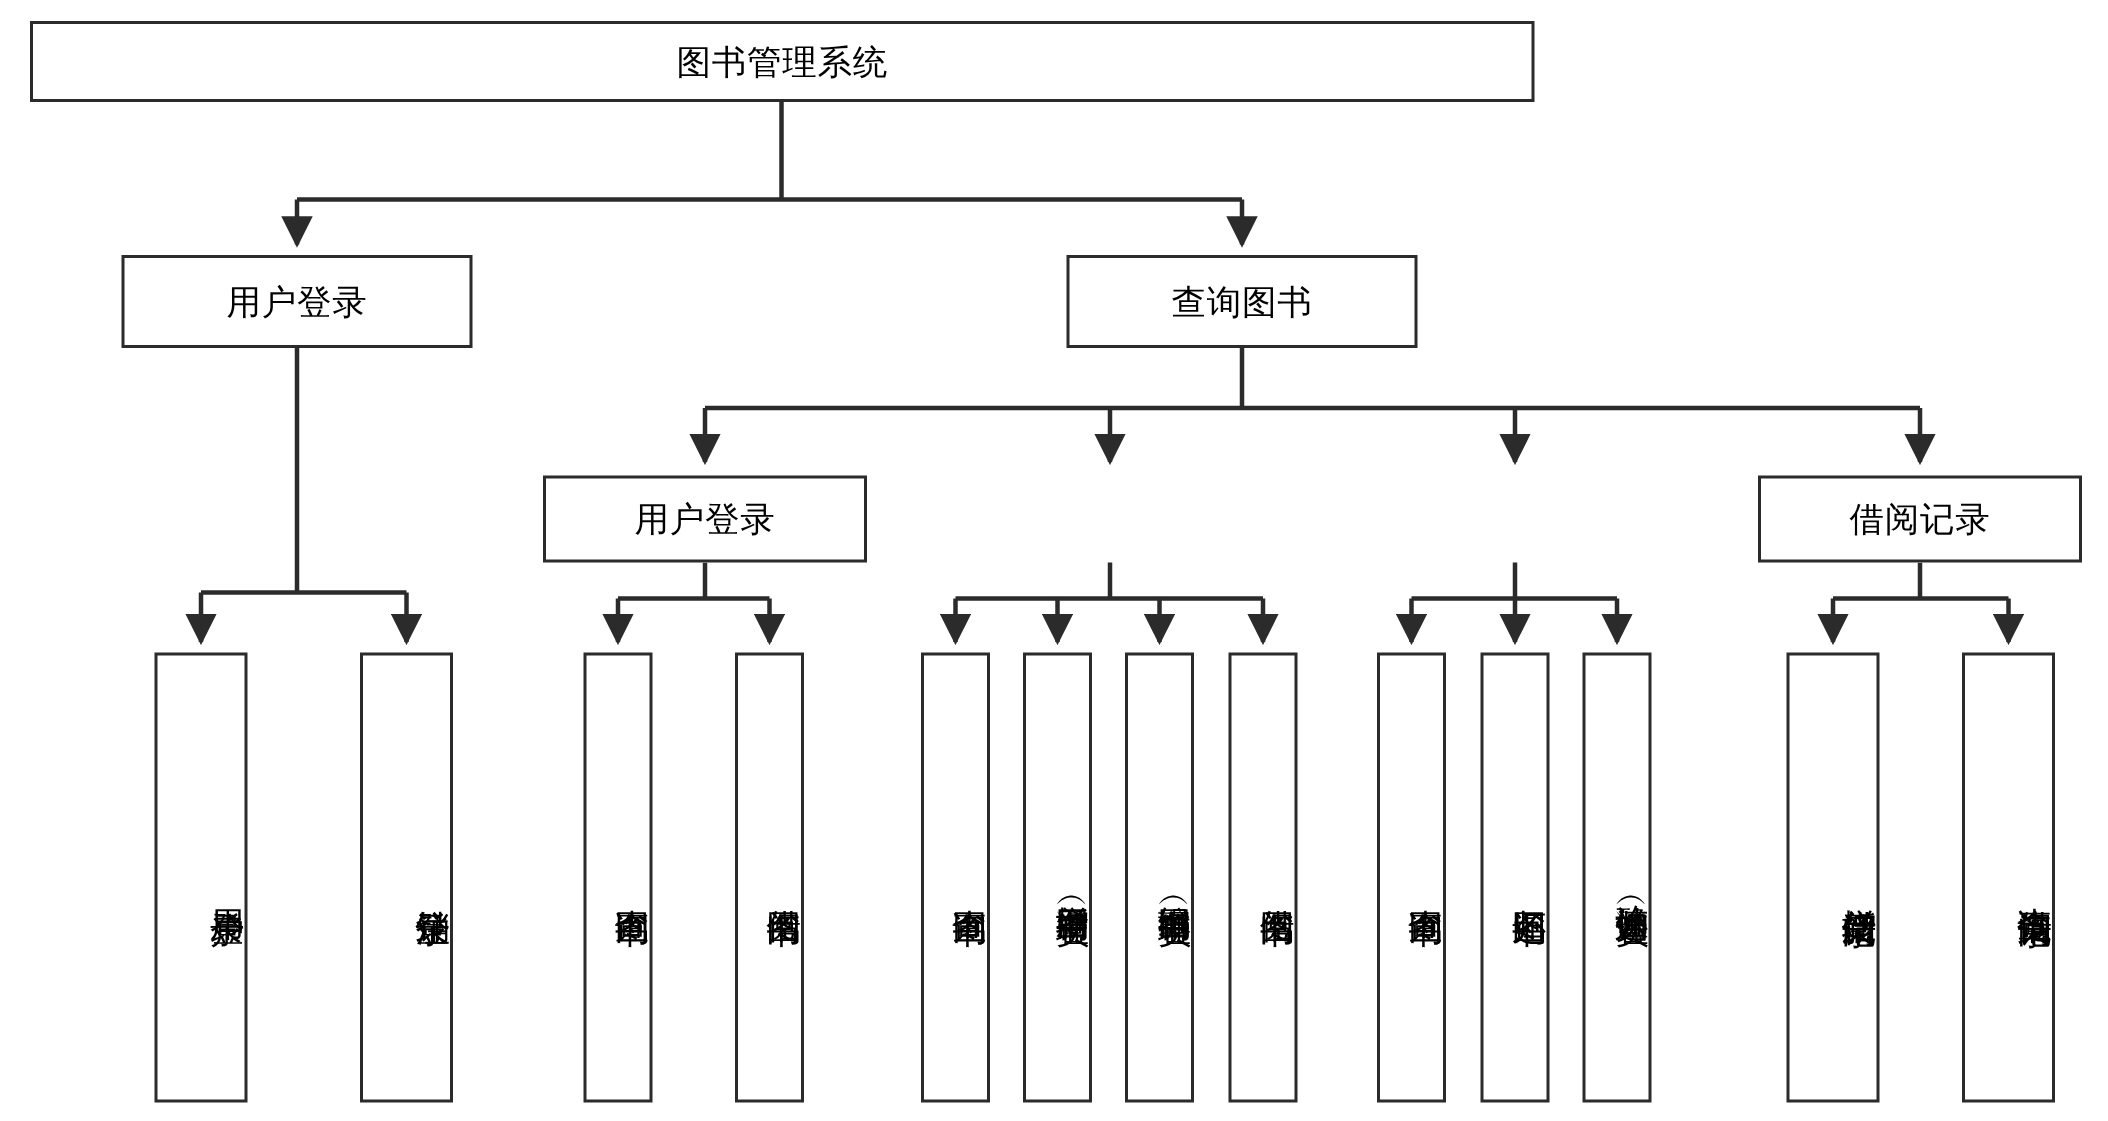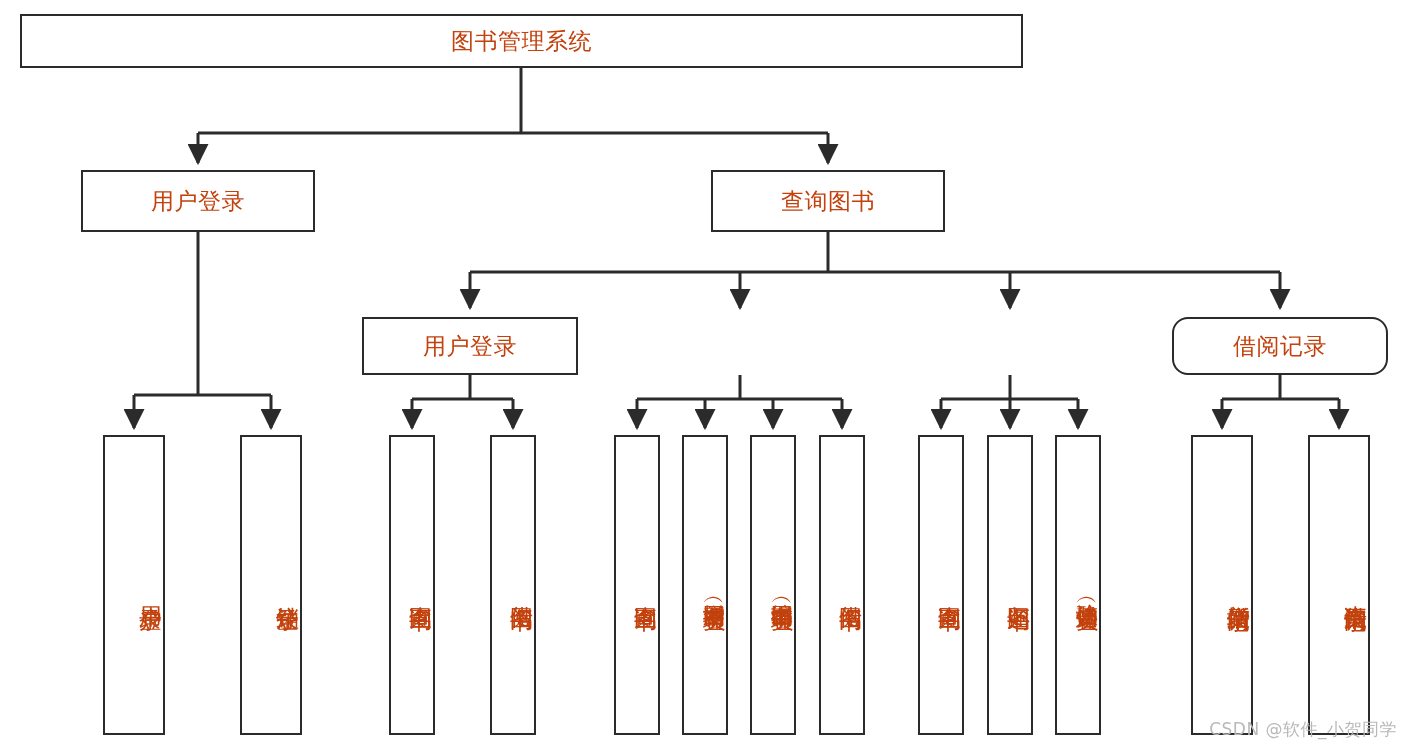--- a/index.html
+++ b/index.html
@@ -25,21 +25,21 @@
     height: 747px;
   }
   .node {
     position: absolute;
     box-sizing: border-box;
     background: #ffffff;
     border: 2.5px solid #2b2b2b;
     display: flex;
     align-items: center;
     justify-content: center;
-    color: #c2410c;
+    color: #000000;
     text-align: right;
   }
   .node.horiz {
     font-size: 23px;
     letter-spacing: 0.5px;
   }
   .node.vert {
     writing-mode: vertical-rl;
     text-orientation: upright;
     font-size: 23px;
@@ -129,21 +129,21 @@
   <div class="node horiz" style="left:81px;top:170px;width:234px;height:62px;">
     <span class="label">用户登录</span>
   </div>
   <div class="node horiz" style="left:711px;top:170px;width:234px;height:62px;">
     <span class="label">查询图书</span>
   </div>
 
   <div class="node horiz" style="left:362px;top:317px;width:216px;height:58px;">
     <span class="label">用户登录</span>
   </div>
-  <div class="node horiz" style="left:1172px;top:317px;width:216px;height:58px;border-radius:16px;">
+  <div class="node horiz" style="left:1172px;top:317px;width:216px;height:58px;">
     <span class="label">借阅记录</span>
   </div>
 
   <div class="node vert" style="left:103px;top:435px;width:62px;height:300px;">
     <span class="label">用户登录</span>
   </div>
   <div class="node vert" style="left:240px;top:435px;width:62px;height:300px;">
     <span class="label">注销登录</span>
   </div>
 
@@ -177,15 +177,14 @@
     <span class="label">确认归还（管理员）</span>
   </div>
 
   <div class="node vert" style="left:1191px;top:435px;width:62px;height:300px;">
     <span class="label">新增借阅记录</span>
   </div>
   <div class="node vert" style="left:1308px;top:435px;width:62px;height:300px;">
     <span class="label">查询借阅记录</span>
   </div>
 
-  <div id="watermark">CSDN @软件_小贺同学</div>
 
 </div>
 
 </body></html>

